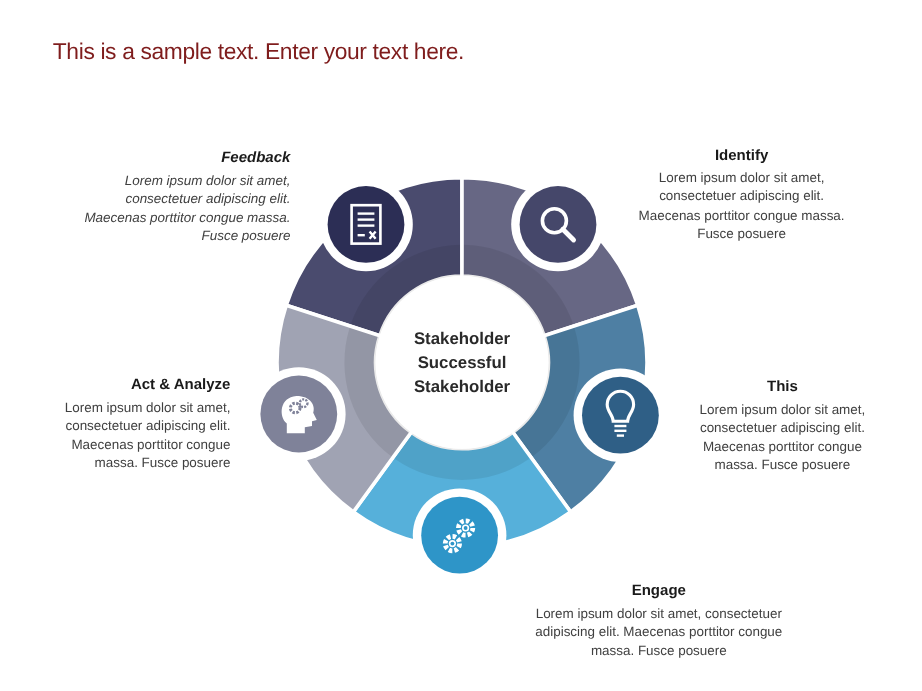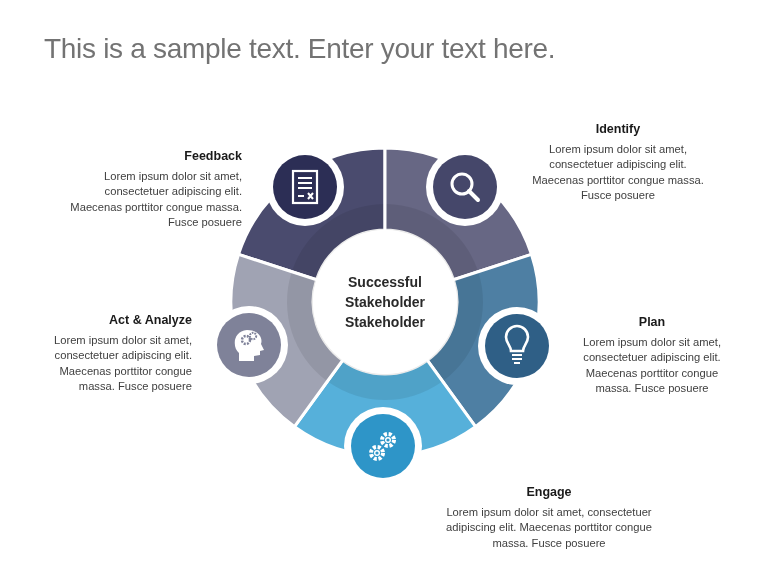--- a/index.html
+++ b/index.html
@@ -1,17 +1,17 @@
 <!DOCTYPE html>
 <html><head>
 <meta charset="utf-8">
 <style>
   html,body{margin:0;padding:0;background:#ffffff;}
   body{width:768px;height:576px;position:relative;overflow:hidden;font-family:"Liberation Sans","DejaVu Sans",sans-serif;}
-  .title{position:absolute;left:44px;top:33px;font-size:28px;color:#737373;letter-spacing:-0.3px;white-space:nowrap;}
+  .title{position:absolute;left:44px;top:33px;font-size:19px;color:#7f1d1d;letter-spacing:-0.3px;white-space:nowrap;}
   .block{position:absolute;font-size:11.2px;line-height:15.6px;color:#404040;text-align:center;}
   .block h3{margin:0 0 4px 0;font-size:12.5px;font-weight:bold;color:#1a1a1a;}
   .block p{margin:0;}
   .right{text-align:right;}
   svg.diagram{position:absolute;left:0;top:0;}
   .center-text{position:absolute;left:325px;top:272px;width:120px;text-align:center;font-weight:bold;font-size:14px;line-height:20px;color:#2a2a2a;}
   .center-text span{display:block;}
 </style>
 </head>
 <body>
@@ -80,35 +80,35 @@
           <circle r="4" fill="none" stroke="#7f8299" stroke-width="2.5" stroke-dasharray="2 1.2"></circle>
         </g>
       <g transform="translate(4,-9)">
           <circle r="3.2" fill="none" stroke="#7f8299" stroke-width="2" stroke-dasharray="1.7 1"></circle>
         </g>
       </g>
     </g>
 </svg>
 
 <div class="center-text">
+  <span>Stakeholder</span>
   <span>Successful</span>
-  <span>Stakeholder</span>
   <span>Stakeholder</span>
 </div>
 
-<div class="block right" style="left:60px;top:149px;width:182px;">
+<div class="block right" style="left:60px;top:124px;width:182px;font-style:italic;">
   <h3>Feedback</h3>
   <p>Lorem ipsum dolor sit amet, consectetuer adipiscing elit. Maecenas porttitor congue massa. Fusce posuere</p>
 </div>
 <div class="block" style="left:527px;top:122px;width:182px;">
   <h3>Identify</h3>
   <p>Lorem ipsum dolor sit amet, consectetuer adipiscing elit. Maecenas porttitor congue massa. Fusce posuere</p>
 </div>
 <div class="block" style="left:572px;top:315px;width:160px;">
-  <h3>Plan</h3>
+  <h3>This</h3>
   <p>Lorem ipsum dolor sit amet, consectetuer adipiscing elit. Maecenas porttitor congue massa. Fusce posuere</p>
 </div>
 <div class="block" style="left:434px;top:457px;width:230px;margin-top:28px;">
   <h3>Engage</h3>
   <p>Lorem ipsum dolor sit amet, consectetuer adipiscing elit. Maecenas porttitor congue massa. Fusce posuere</p>
 </div>
 <div class="block right" style="left:30px;top:313px;width:162px;text-align:right;">
   <h3>Act &amp; Analyze</h3>
   <p>Lorem ipsum dolor sit amet, consectetuer adipiscing elit. Maecenas porttitor congue massa. Fusce posuere</p>
 </div>

